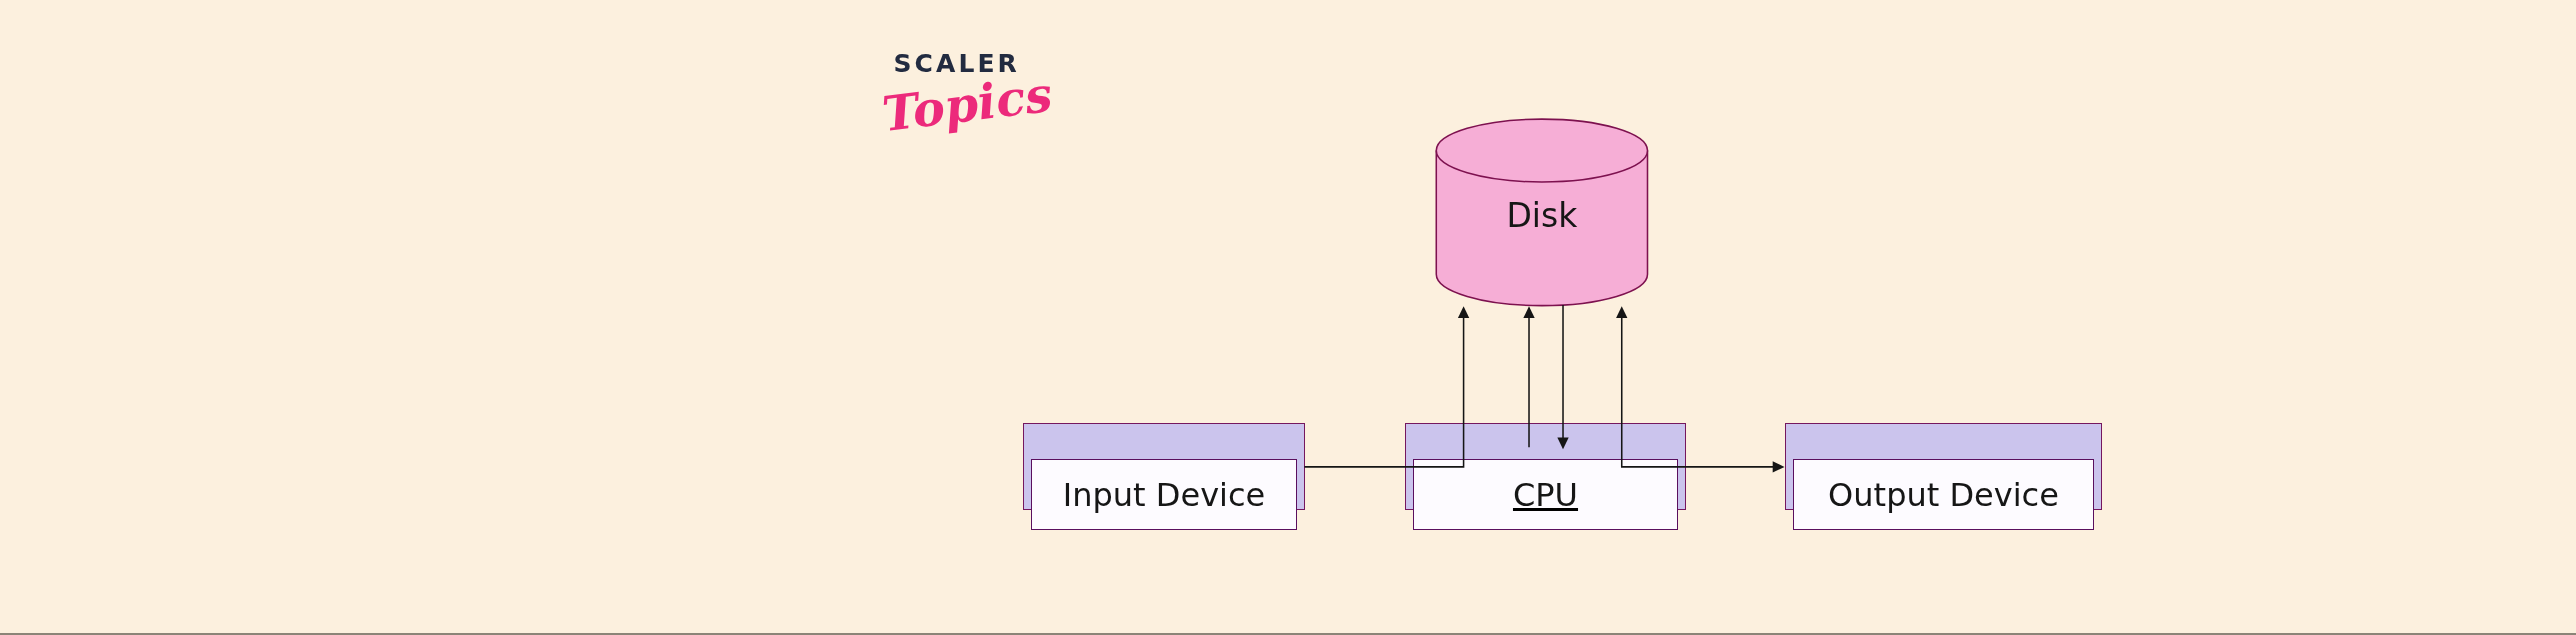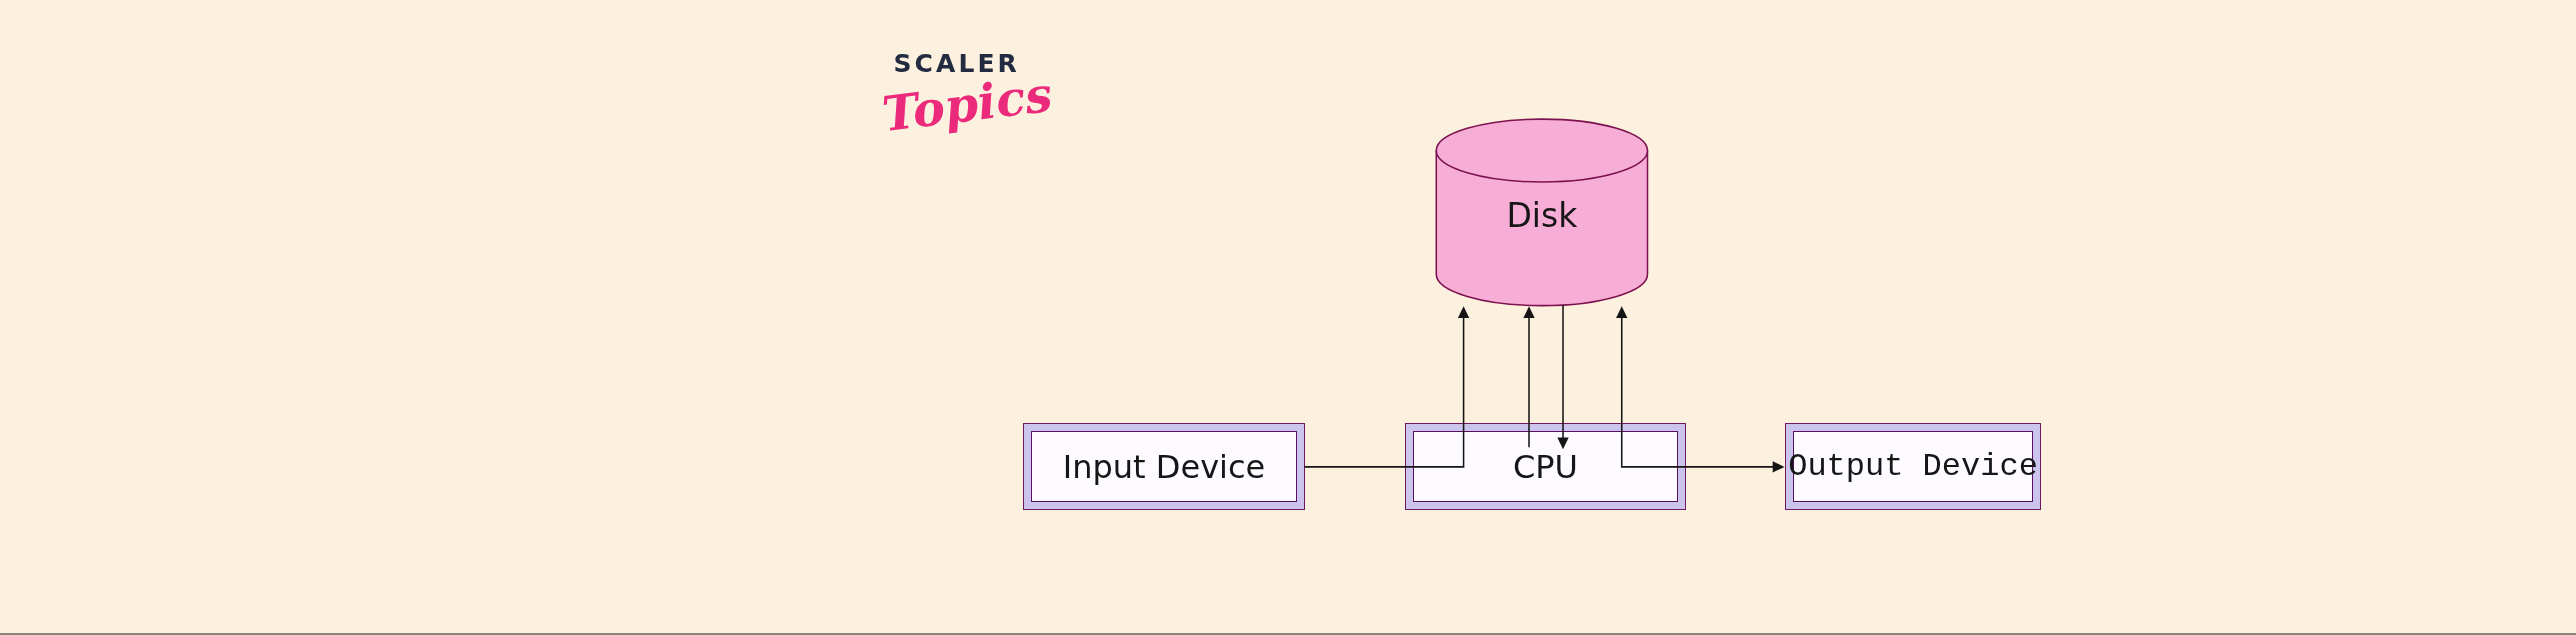--- a/index.html
+++ b/index.html
@@ -41,24 +41,25 @@
     padding: 6.7px;
   }
   .dbox .inner {
     box-sizing: border-box;
     width: 100%; height: 100%;
     border: 1.5px solid var(--box_inner, #5A0F5E);
     background: var(--box_white, #FDFBFF);
     display: flex; align-items: center; justify-content: center;
     font-size: 32px; color: var(--ink, #161616);
     white-space: nowrap;
+    margin-top: 28px;
   }
   .box-input  { left: 1023px; width: 282px; }
-  .box-cpu    { left: 1405px; width: 281px; }
-  .box-output { left: 1785px; width: 256px; font-family: Liberation Mono, monospace; }
+  .box-cpu    { left: 1405px; width: 281px; text-decoration: underline; }
+  .box-output { left: 1785px; width: 317px; }
 
   
   .overlay {
     position: absolute; left: 0; top: 0;
     width: 3091px; height: 636px;
     z-index: 5; pointer-events: none;
   }
   .disk-shape { fill: var(--disk_fill, #F6AED6); stroke: var(--disk_stroke, #7D114F); stroke-width: 3; }
   .disk-label {
     fill: var(--ink, #161616);

